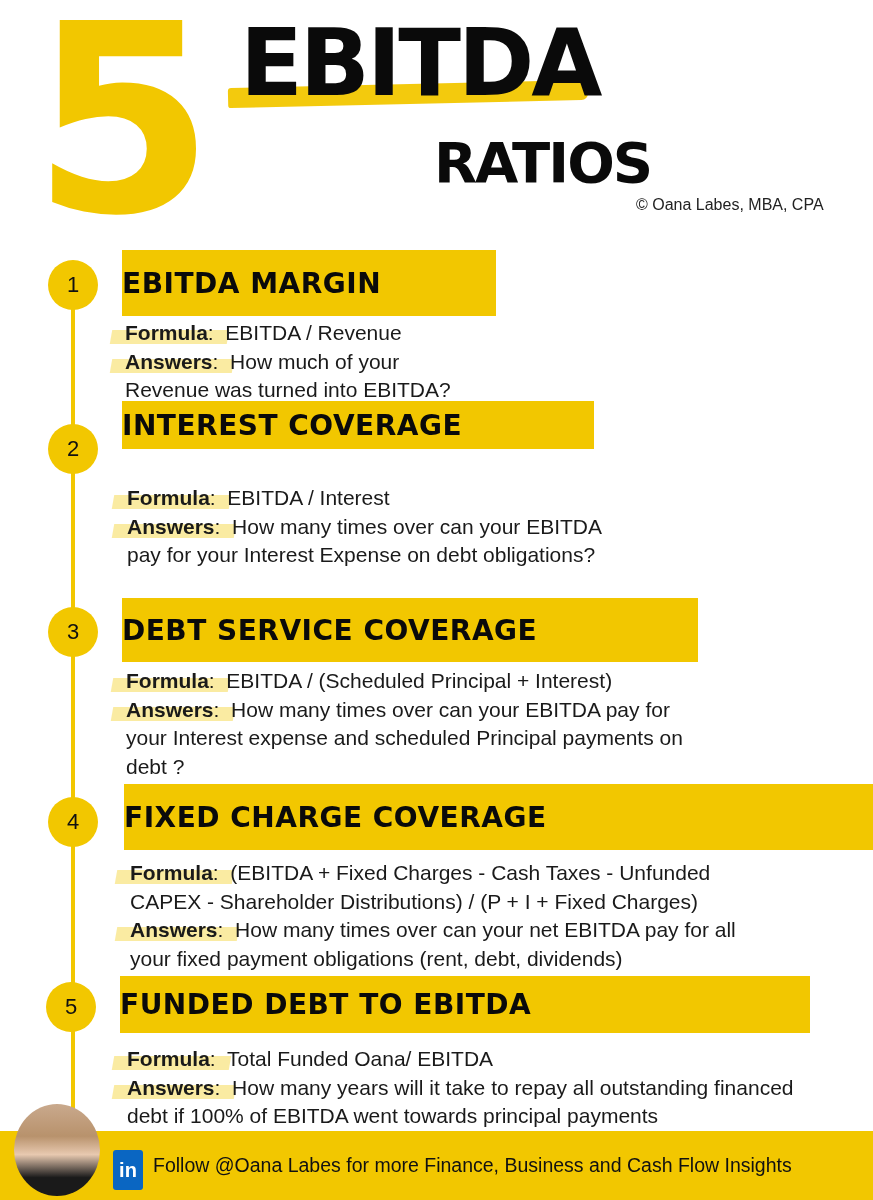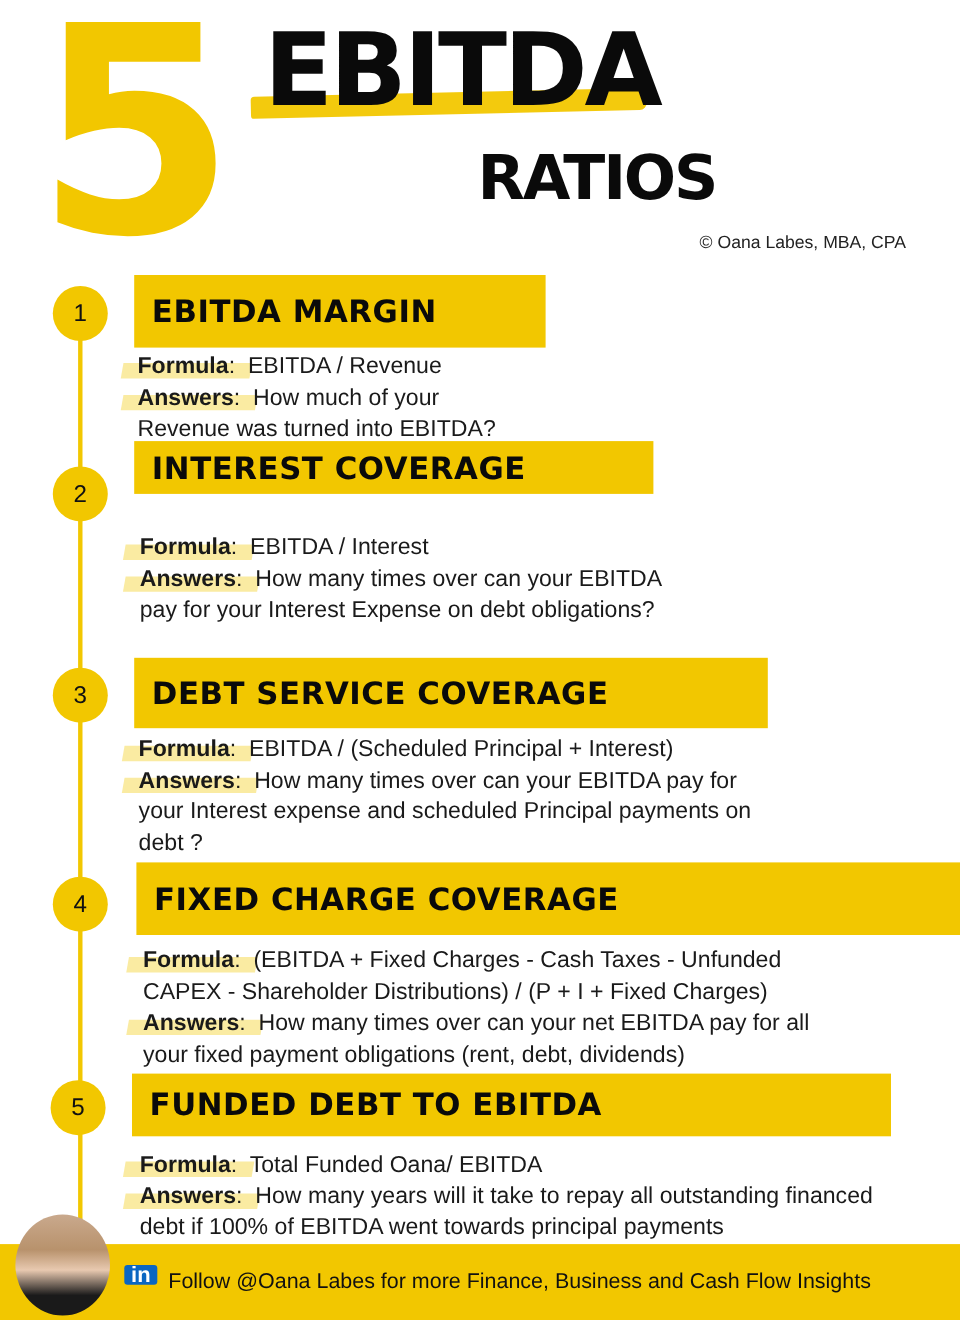--- a/index.html
+++ b/index.html
@@ -1,31 +1,31 @@
 <!DOCTYPE html>
 <html><head>
 <meta charset="utf-8">
 <style>
   html, body { margin:0; padding:0; }
   body { width:873px; height:1200px; background:#ffffff; position:relative; overflow:hidden; font-family:"Liberation Sans", sans-serif; color:#111; }
   .big5 { position:absolute; left:32px; top:-10px; font-family:"DejaVu Sans", sans-serif; font-weight:bold; font-size:262px; line-height:1; color:#F2C700; letter-spacing:-6px; }
   .title1 { position:absolute; left:240px; top:18px; font-family:"DejaVu Sans", sans-serif; font-weight:bold; font-size:92px; line-height:1; color:#0a0a0a; letter-spacing:-3px; z-index:2; }
   .brush { position:absolute; left:228px; top:84px; width:360px; height:20px; background:#F2C700; border-radius:10px 40px 20px 8px; transform:rotate(-1.3deg); z-index:1; opacity:0.95; }
   .title2 { position:absolute; left:434px; top:135px; font-family:"DejaVu Sans", sans-serif; font-weight:bold; font-size:56px; line-height:1; color:#0a0a0a; letter-spacing:-2px; }
-  .copyright { position:absolute; left:636px; top:212px; font-size:16px; color:#222; }
+  .copyright { position:absolute; left:636px; top:196px; font-size:16px; color:#222; }
   .timeline { position:absolute; left:71px; top:280px; width:4px; height:830px; background:#F2C700; }
   .num { position:absolute; width:50px; height:50px; border-radius:50%; background:#F2C700; color:#111; font-size:22px; display:flex; align-items:center; justify-content:center; }
   .bar { position:absolute; background:#F2C700; height:66px; display:flex; align-items:center; }
-  .bar span { font-family:"DejaVu Sans", sans-serif; font-weight:bold; font-size:28px; color:#0a0a0a; padding-left:16px; letter-spacing:0.5px; }
+  .bar span { font-family:"DejaVu Sans", sans-serif; font-weight:bold; font-size:28px; color:#0a0a0a; letter-spacing:0.5px; }
   .desc { position:absolute; font-size:21px; line-height:28.5px; color:#1a1a1a; }
   .lbl { font-weight:bold; position:relative; }
   .lbl::before { content:""; position:absolute; left:-14px; right:-20px; bottom:0px; height:14px; background:#F8E27A; opacity:0.7; z-index:-1; transform:skewX(-10deg); }
   .footer { position:absolute; left:0; top:1131px; width:873px; height:69px; background:#F2C700; }
   .avatar { position:absolute; left:14px; top:1104px; width:86px; height:92px; border-radius:50%; background:linear-gradient(#c9a98d 0%, #b8926c 35%, #e8c9b0 55%, #1a1a1a 80%); z-index:3; }
-  .li-icon { position:absolute; left:113px; top:1150px; width:30px; height:18px; background:#0A66C2; color:#fff; font-weight:bold; font-size:20px; display:flex; align-items:center; justify-content:center; border-radius:3px; z-index:3; }
+  .li-icon { position:absolute; left:113px; top:1150px; width:30px; height:40px; background:#0A66C2; color:#fff; font-weight:bold; font-size:20px; display:flex; align-items:center; justify-content:center; border-radius:3px; z-index:3; }
   .follow { position:absolute; left:153px; top:1154px; font-size:19.5px; color:#111; z-index:3; }
 </style>
 </head>
 <body>
 
 <div class="big5">5</div>
 <div class="brush"></div>
 <div class="title1">EBITDA</div>
 <div class="title2">RATIOS</div>
 <div class="copyright">© Oana Labes, MBA, CPA</div>

